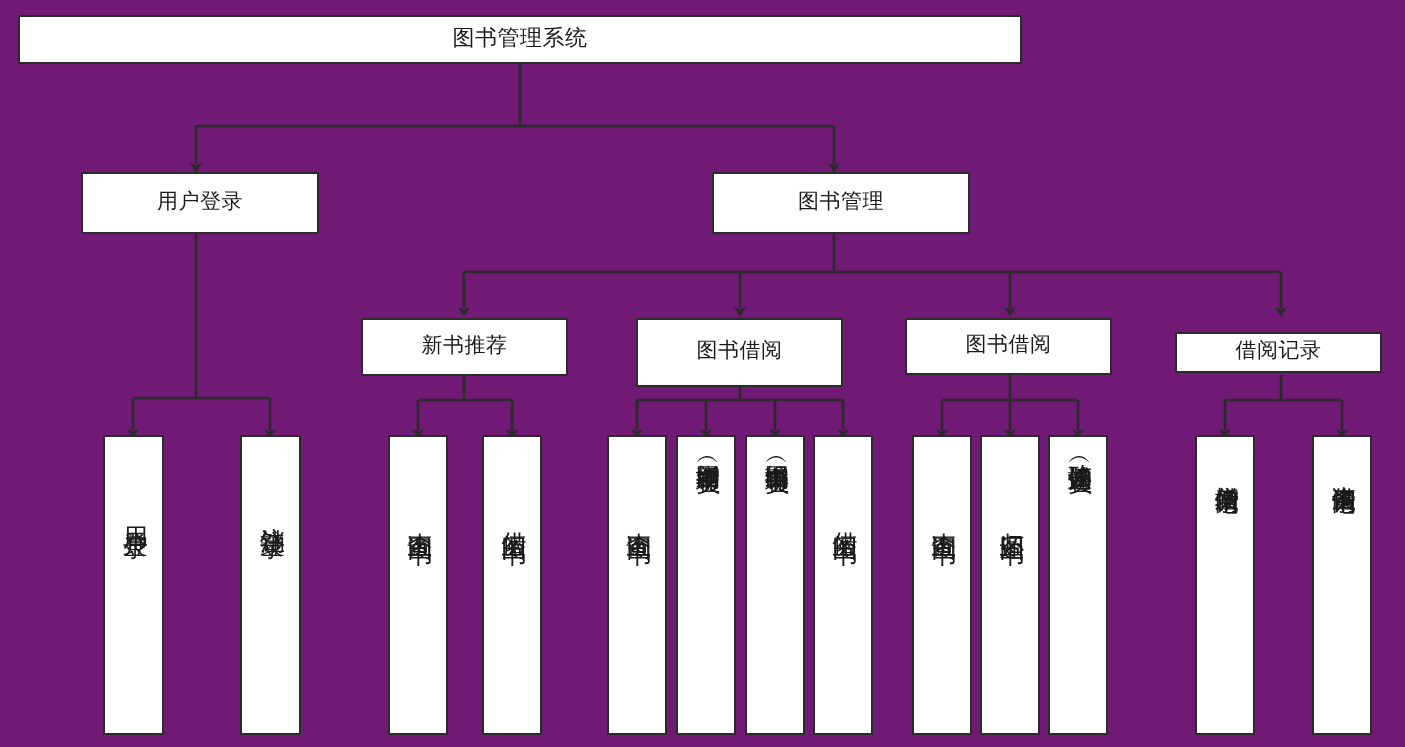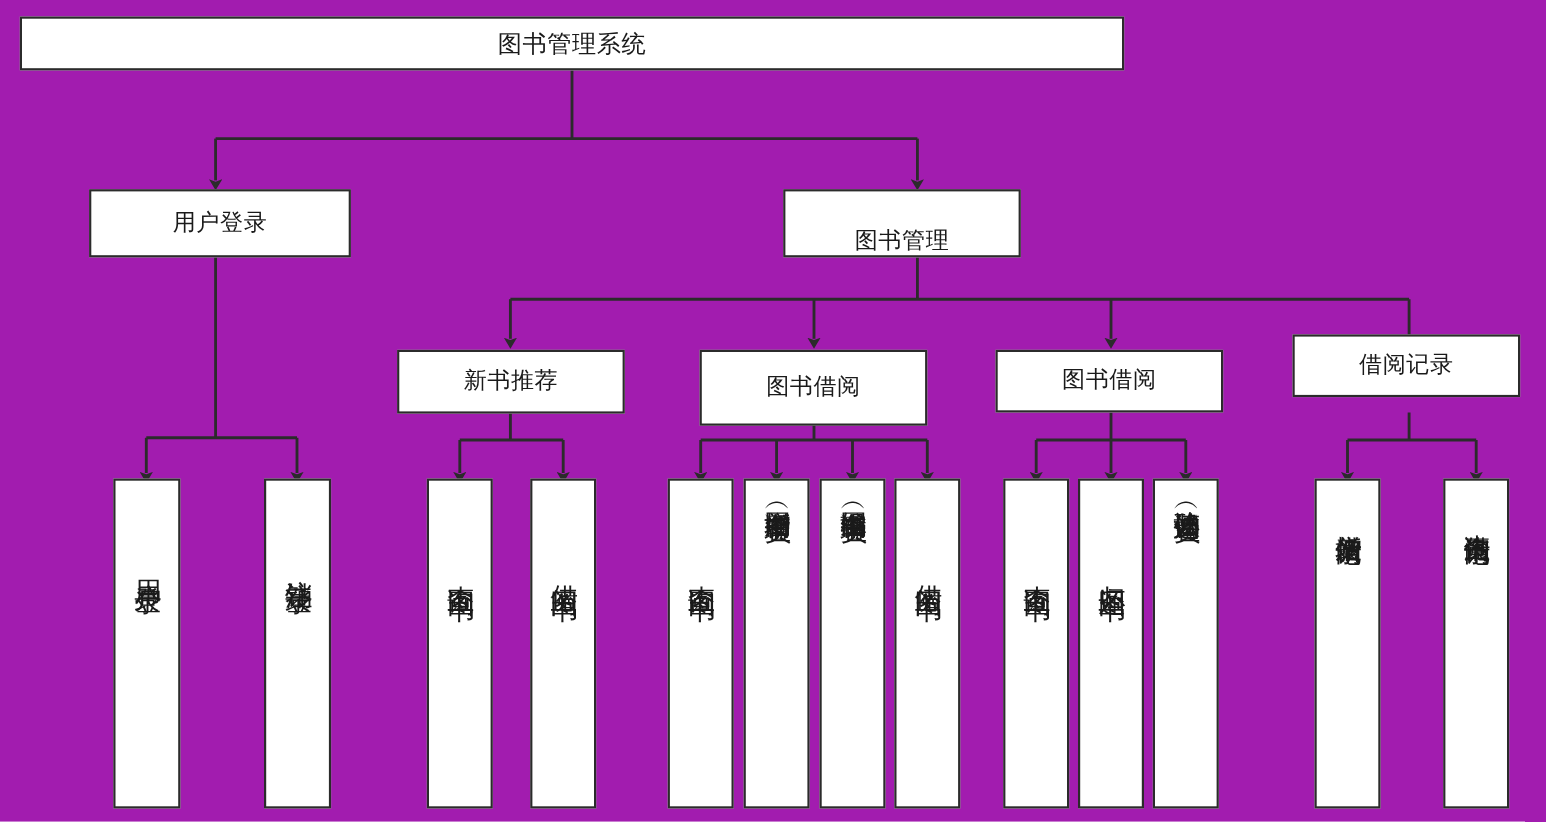--- a/index.html
+++ b/index.html
@@ -5,22 +5,23 @@
 <style>
   html,body{margin:0;padding:0;background:#ffffff;}
   body{
     font-family:"Liberation Sans","DejaVu Sans",sans-serif;
     -webkit-font-smoothing:antialiased;
   }
   #canvas{
     position:relative;
     width:1405px;
     height:747px;
-    background:#a21caf;
+    background:#701a75;
     overflow:hidden;
+    font-family:Liberation Mono, monospace;
   }
   svg.links{
     position:absolute;
     left:0;top:0;
     width:1405px;height:747px;
     pointer-events:none;
   }
   .node{
     position:absolute;
     box-sizing:border-box;
@@ -123,34 +124,34 @@
     </g>
   </svg>
 
   <div class="node horiz root" style="left:18px; top:15px; width:1004px; height:49px;">
     <span class="label">图书管理系统</span>
   </div>
 
   <div class="node horiz" style="left:81px; top:172px; width:238px; height:62px;">
     <span class="label">用户登录</span>
   </div>
-  <div class="node horiz" style="left:712px; top:172px; width:216px; height:62px;align-items:flex-end;">
+  <div class="node horiz" style="left:712px; top:172px; width:258px; height:62px;">
     <span class="label">图书管理</span>
   </div>
 
   <div class="node horiz" style="left:361px; top:318px; width:207px; height:58px;">
     <span class="label">新书推荐</span>
   </div>
   <div class="node horiz" style="left:636px; top:318px; width:207px; height:69px;">
     <span class="label">图书借阅</span>
   </div>
   <div class="node horiz" style="left:905px; top:318px; width:207px; height:57px;">
     <span class="label">图书借阅</span>
   </div>
-  <div class="node horiz" style="left:1175px; top:304px; width:207px; height:57px;">
+  <div class="node horiz" style="left:1175px; top:332px; width:207px; height:41px;">
     <span class="label">借阅记录</span>
   </div>
 
   <div class="node vert" style="left:103px; top:435px; width:61px; height:300px; padding-top:70px;">
     <span class="label">用户登录</span>
   </div>
   <div class="node vert" style="left:240px; top:435px; width:61px; height:300px; padding-top:70px;">
     <span class="label">注销登录</span>
   </div>
 

